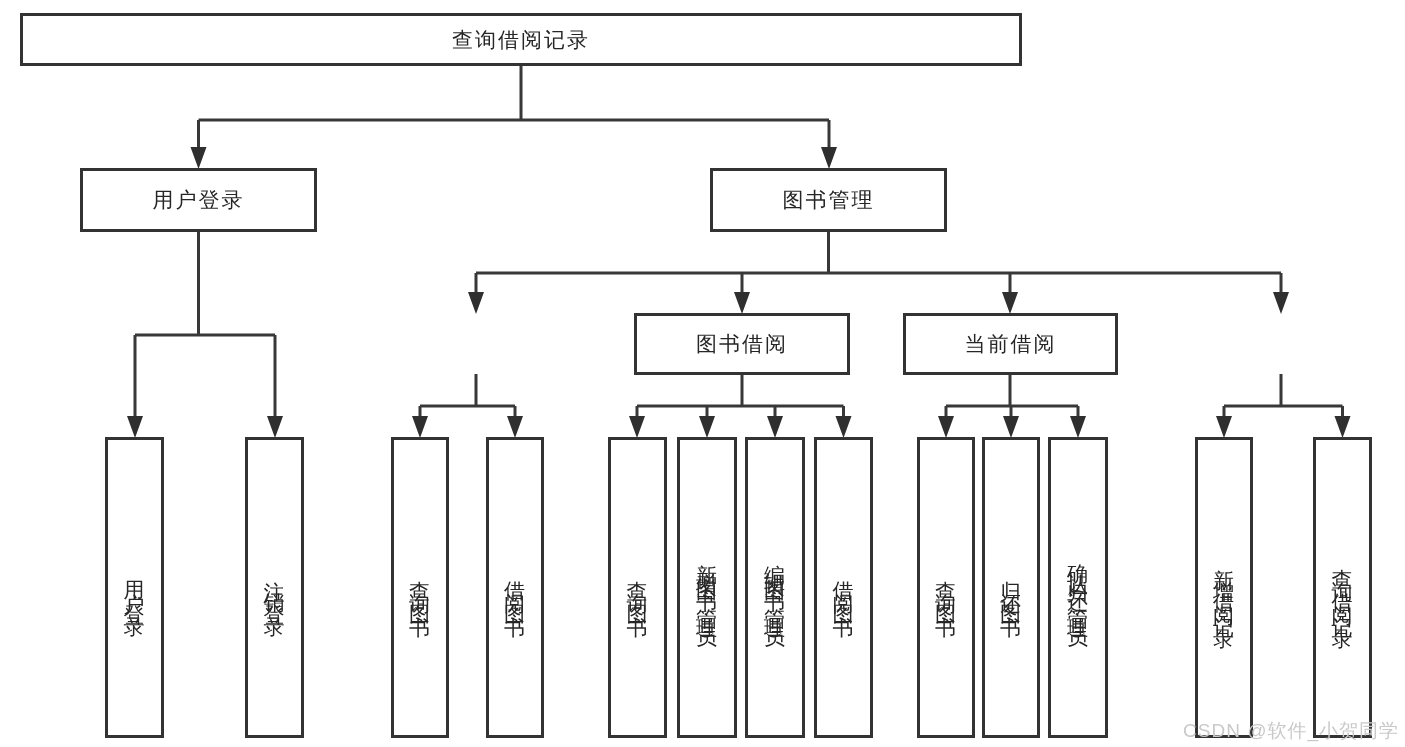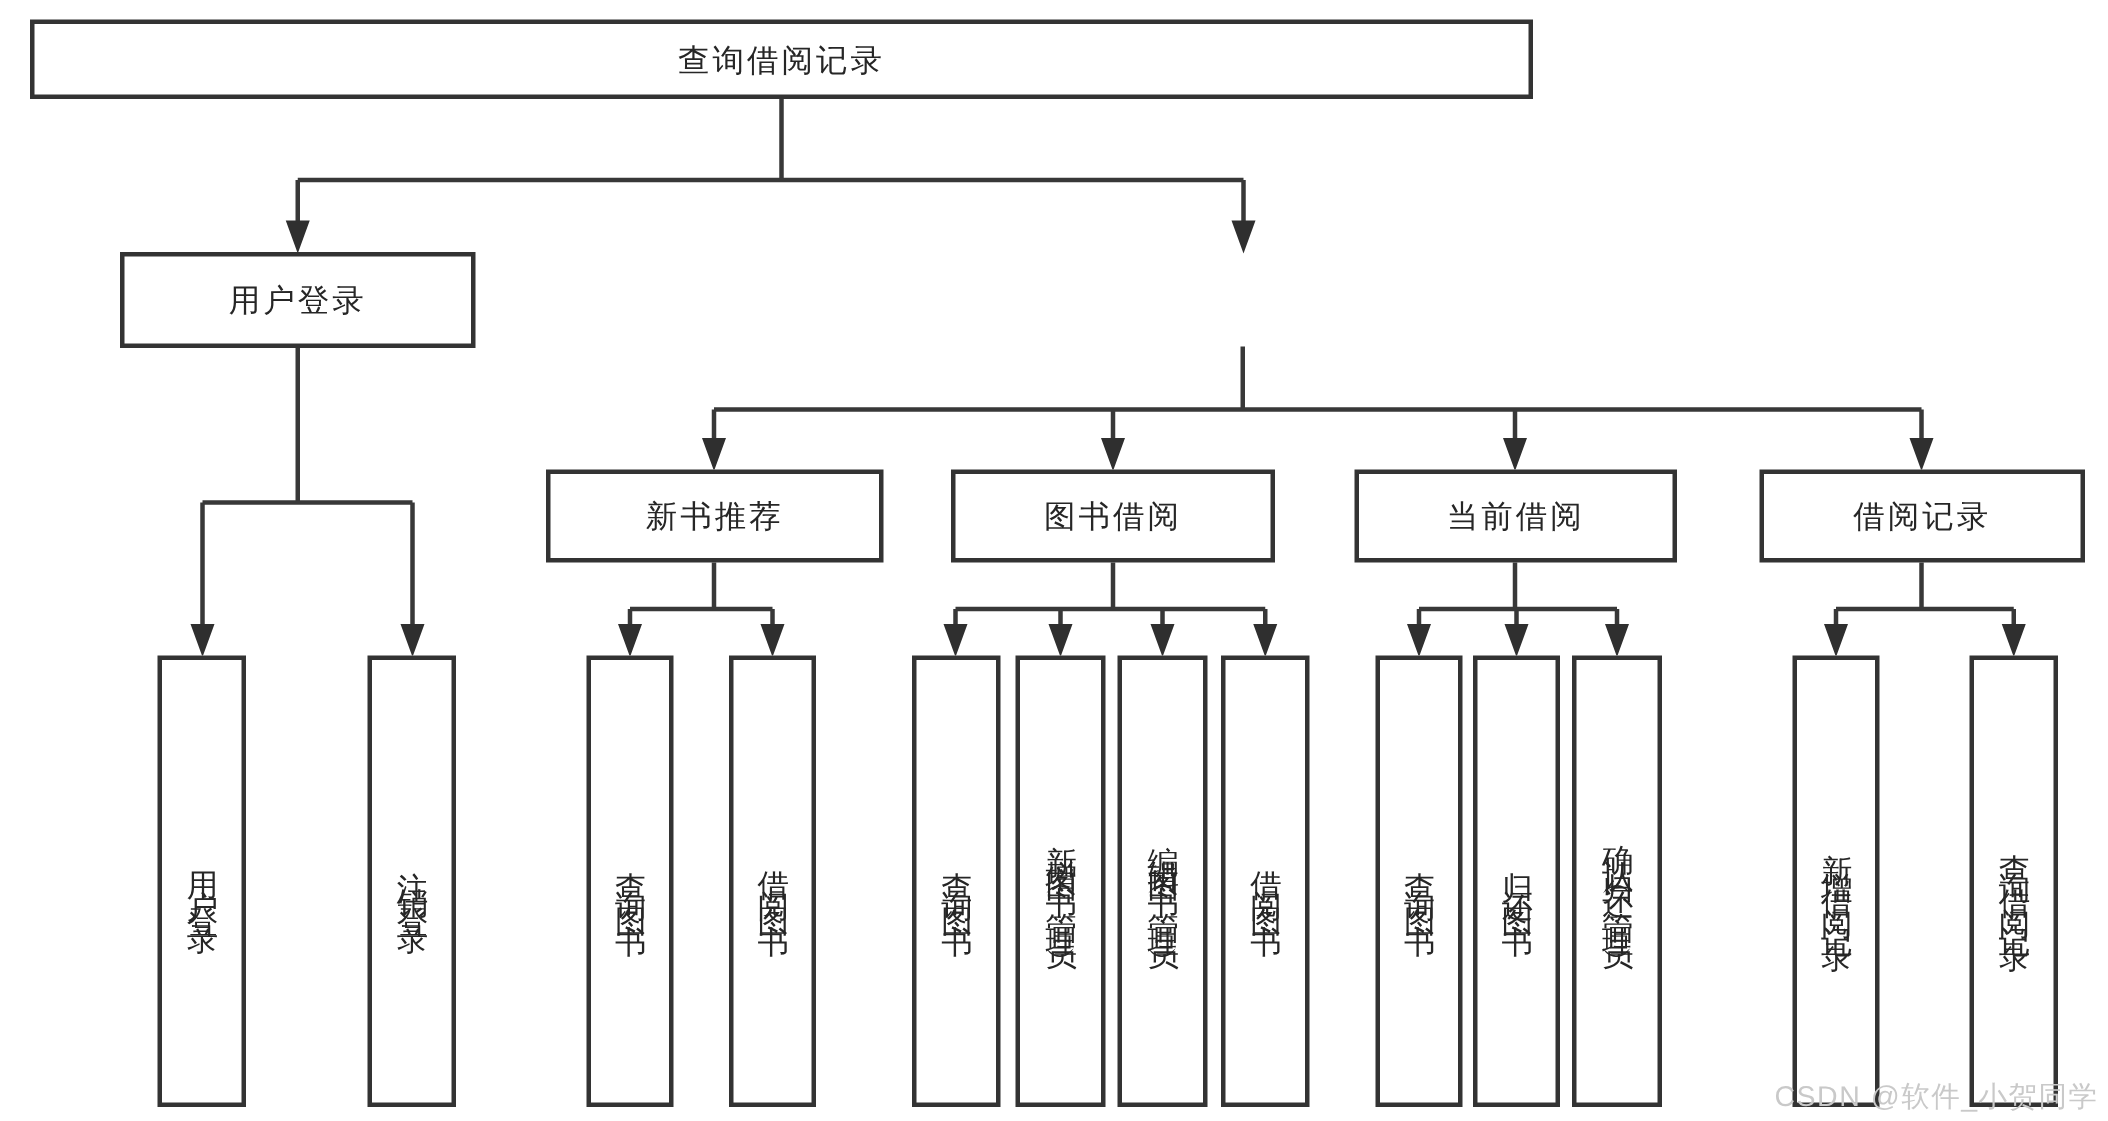--- a/index.html
+++ b/index.html
@@ -110,32 +110,29 @@
              M1216 416 L1232 416 L1224 438 Z  M1334.5 416 L1350.5 416 L1342.5 438 Z" fill="#2f2f2f" stroke="none"></path>
   </svg>
 
   <div class="hbox n-root">
     <span>查询借阅记录</span>
   </div>
 
   <div class="hbox n-login">
     <span>用户登录</span>
   </div>
+  <div class="hbox n-mgmt">
+    <span>图书管理</span>
+  </div>
 
-  <div class="hbox n-newrec">
-    <span>新书推荐</span>
-  </div>
   <div class="hbox n-curr">
     <span>当前借阅</span>
   </div>
   <div class="hbox n-borrow">
     <span>图书借阅</span>
-  </div>
-  <div class="hbox n-record">
-    <span>借阅记录</span>
   </div>
 
   <div class="vbox l1">
     <span class="vtext">用户登录</span>
   </div>
   <div class="vbox l2">
     <span class="vtext">注销登录</span>
   </div>
 
   <div class="vbox l3">

